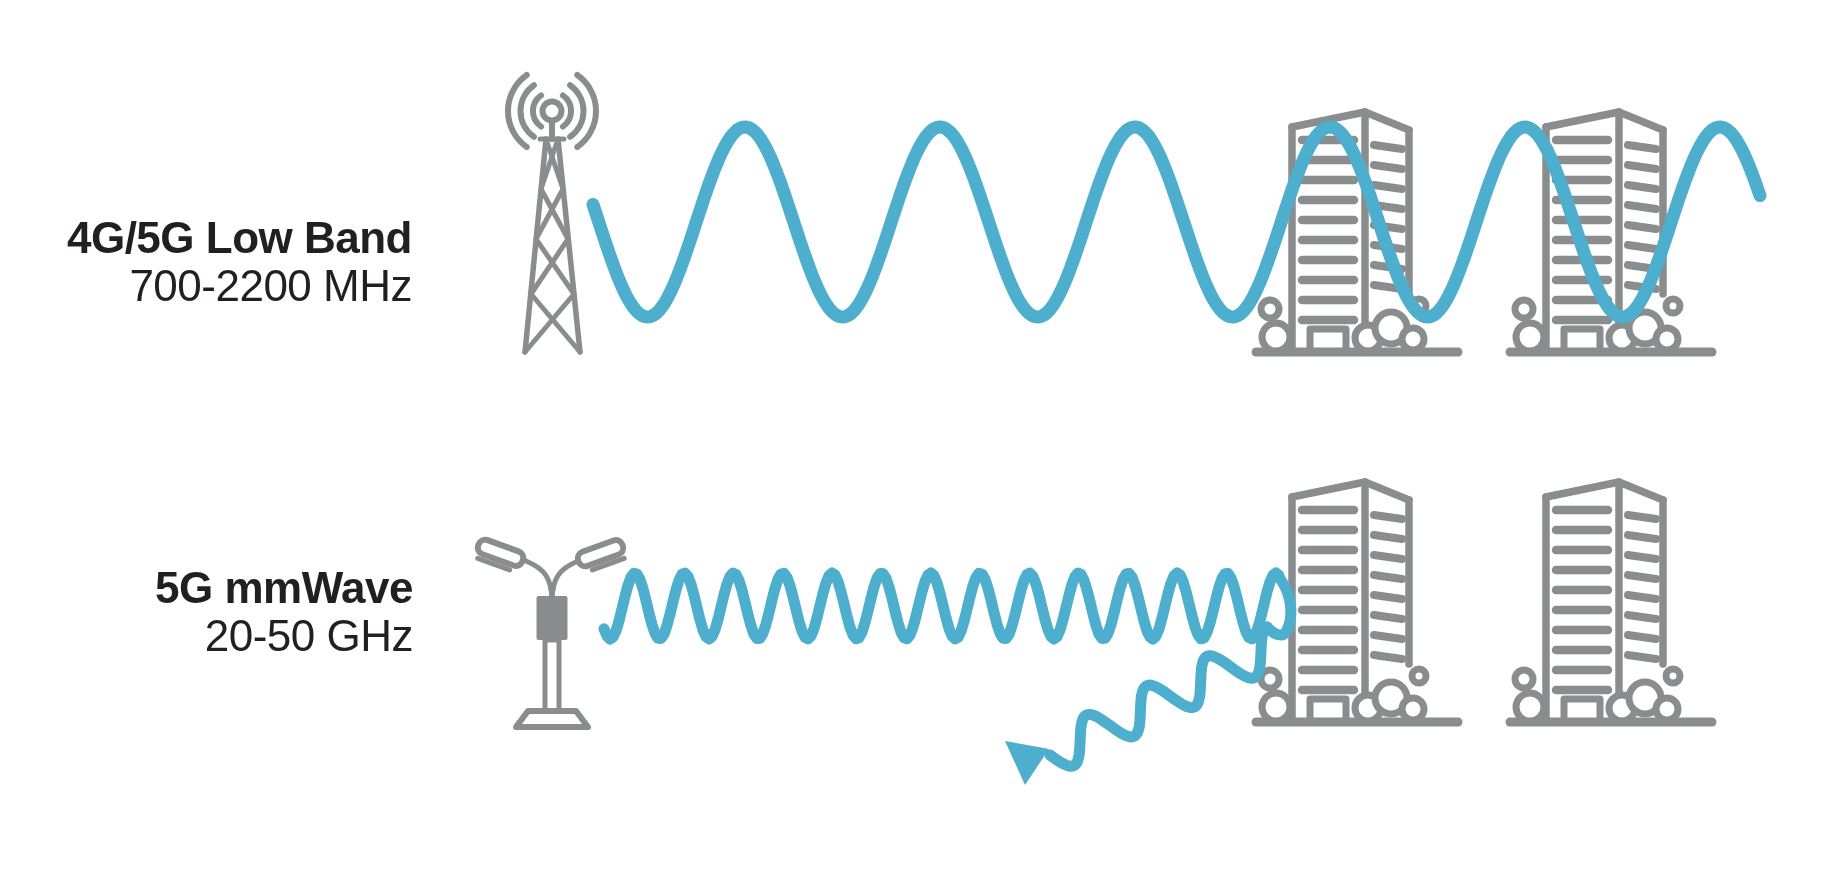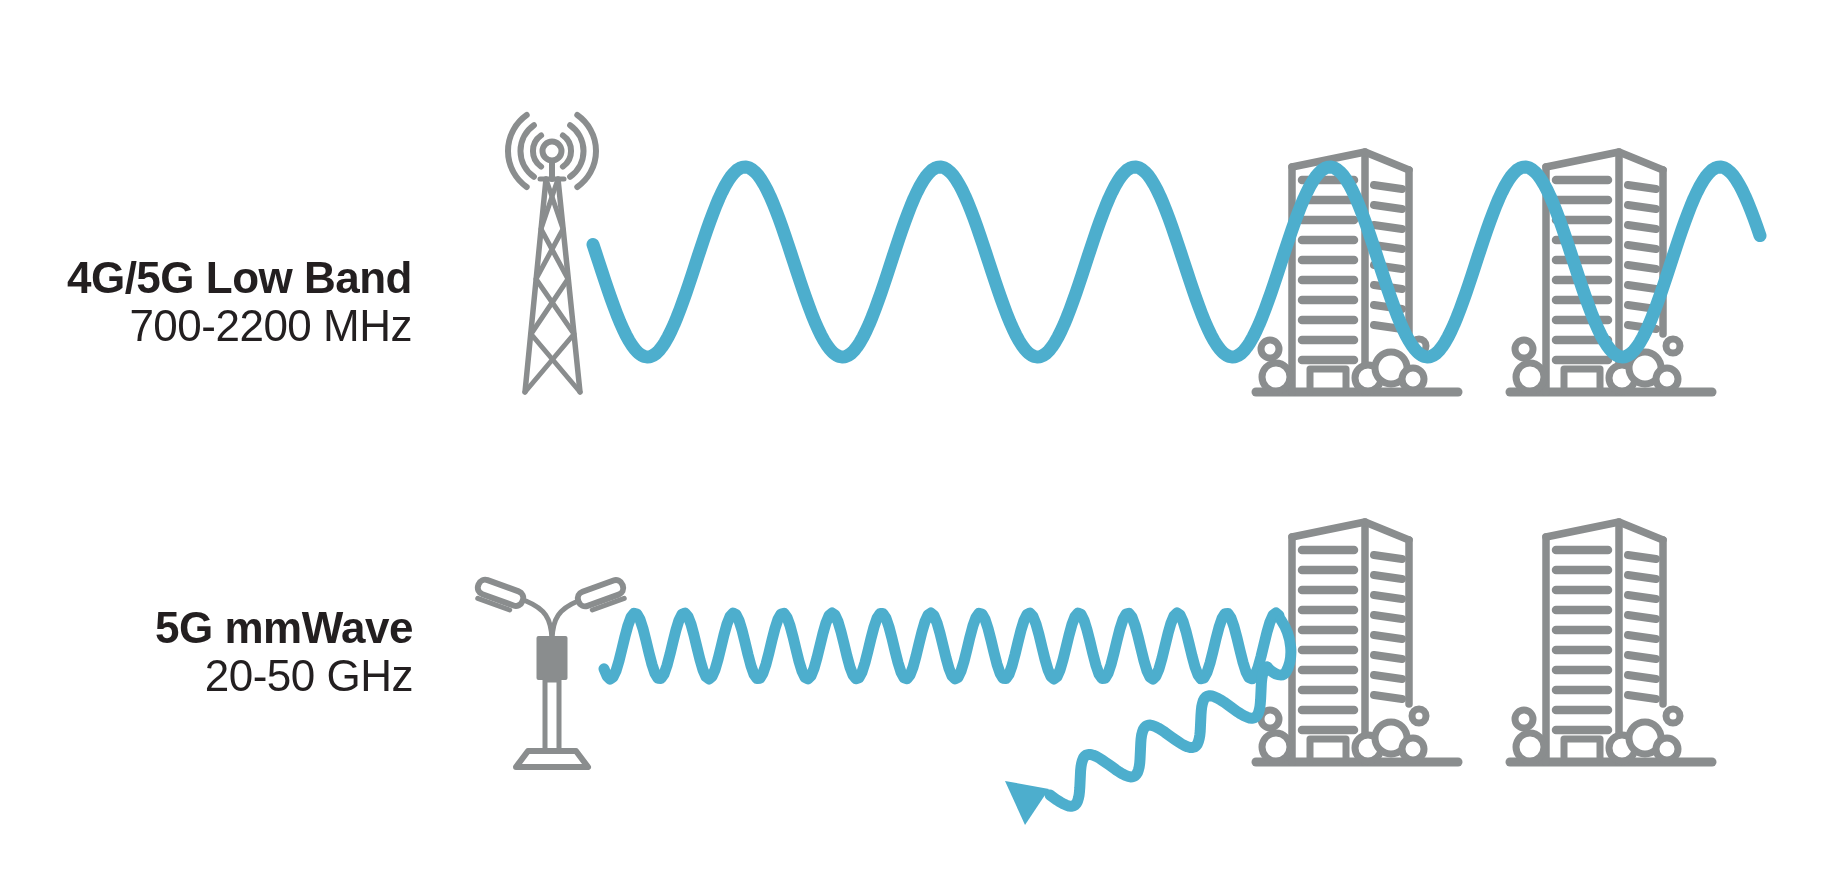--- a/index.html
+++ b/index.html
@@ -8,21 +8,20 @@
     --text:#231F20;
     --bg:#FFFFFF;
   }
   html,body{margin:0;padding:0;background:var(--bg);}
   .canvas{
     position:relative;
     width:1824px;height:834px;
     background:var(--bg);
     overflow:hidden;
     font-family:"Liberation Sans", sans-serif;
-    margin-top:40px;
   }
   .scene{position:absolute;left:0;top:0;}
   .label-block{
     position:absolute;
     width:420px;
     text-align:right;
     color:var(--text);
     line-height:48px;
   }
   .band-label{font-size:44px;font-weight:700;letter-spacing:-0.5px;}

